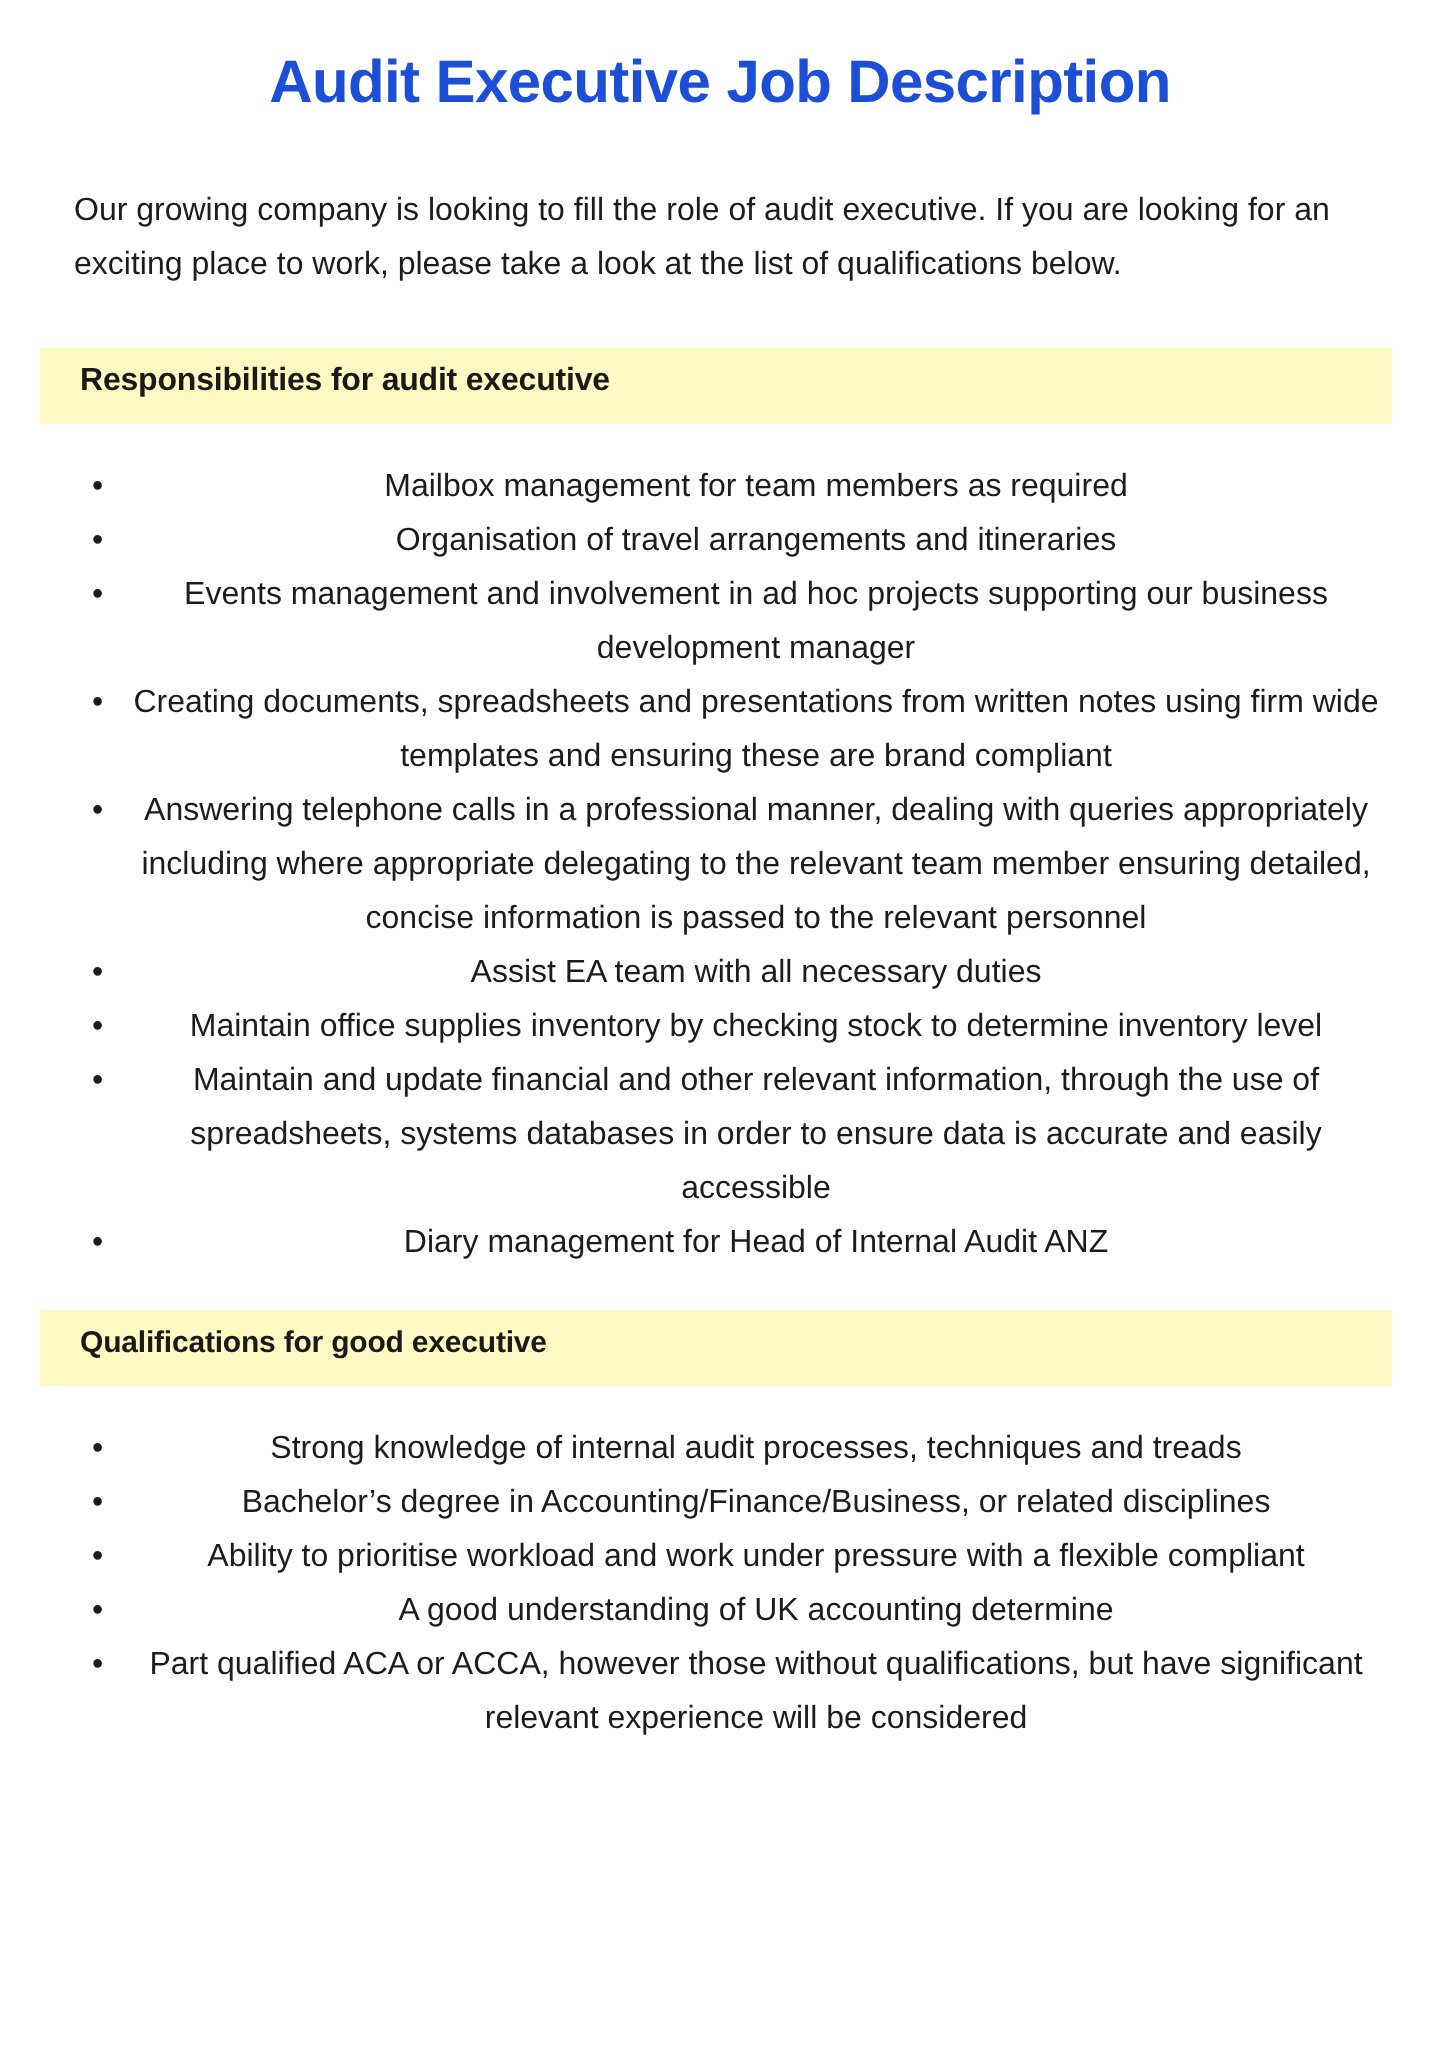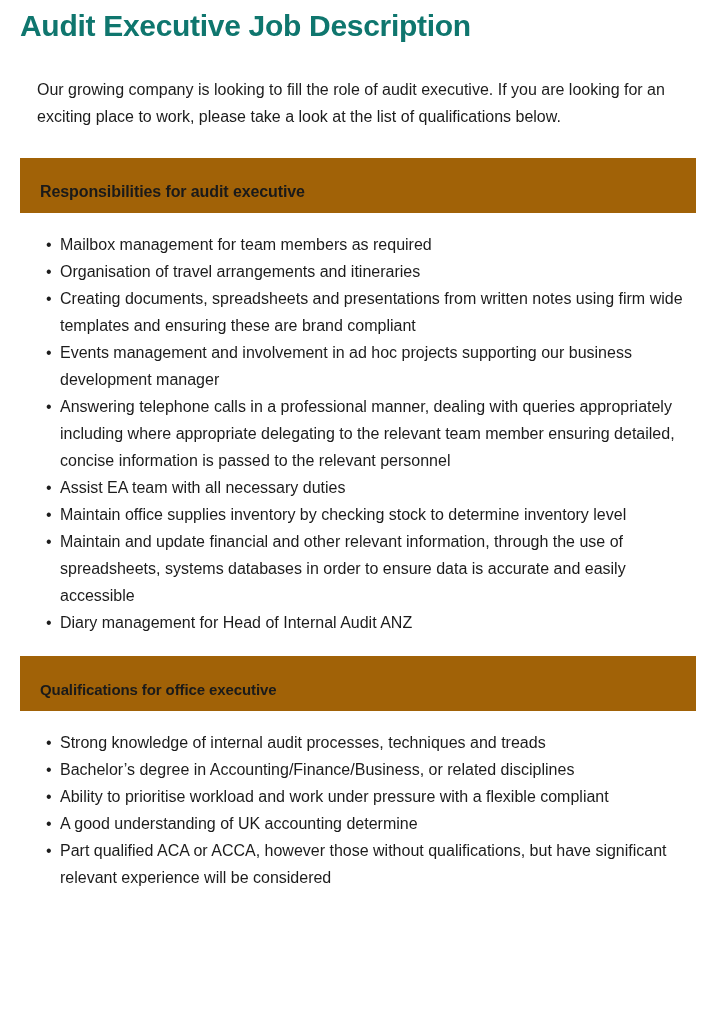--- a/index.html
+++ b/index.html
@@ -18,42 +18,43 @@
     width: 720px;
     min-height: 1030px;
     box-sizing: border-box;
     padding: 0;
     background: #ffffff;
     position: relative;
   }
   .doc-title {
     font-size: 30px;
     font-weight: bold;
+    text-align: center;
     letter-spacing: -0.3px;
-    color: #0f766e;
-    margin: 0;
+    color: #1d4ed8;
+    margin: 16px;
     padding: 6px 20px 0 20px;
     line-height: 40px;
   }
   .intro {
     font-size: 16px;
     line-height: 27px;
     color: #1c1c1c;
     margin: 16px;
     padding: 14px 24px 0 21px;
     text-align: left;
   }
   .section {
     margin: 0;
     padding: 0;
   }
   .section-header {
-    background: #a16207;
+    background: #fef9c3;
     margin: 20px 24px 0 20px;
-    padding: 24px 0 11px 20px;
+    padding: 7px 0 11px 20px;
     box-sizing: border-box;
   }
   .section-header.first {
     margin-top: 28px;
   }
   .section-header-text {
     font-size: 16px;
     font-weight: bold;
     color: #1a1a1a;
     line-height: 20px;
@@ -67,20 +68,21 @@
     margin: 0;
     padding: 18px 24px 0 46px;
   }
   ul.bullets li {
     position: relative;
     font-size: 16px;
     line-height: 27px;
     color: #1c1c1c;
     padding-left: 14px;
     margin: 0 0 0 0;
+    text-align: center;
   }
   ul.bullets li::before {
     content: "\2022";
     position: absolute;
     left: 0;
     top: 0;
     font-size: 16px;
     line-height: 27px;
     color: #1c1c1c;
   }
@@ -97,33 +99,33 @@
 
   <p class="intro">Our growing company is looking to fill the role of audit executive. If you are looking for an exciting place to work, please take a look at the list of qualifications below.</p>
 
   <div class="section">
     <div class="section-header first responsibilities">
       <span class="section-header-text">Responsibilities for audit executive</span>
     </div>
     <ul class="bullets">
       <li>Mailbox management for team members as required</li>
       <li>Organisation of travel arrangements and itineraries</li>
+      <li>Events management and involvement in ad hoc projects supporting our business development manager</li>
       <li>Creating documents, spreadsheets and presentations from written notes using firm wide templates and ensuring these are brand compliant</li>
-      <li>Events management and involvement in ad hoc projects supporting our business development manager</li>
       <li>Answering telephone calls in a professional manner, dealing with queries appropriately including where appropriate delegating to the relevant team member ensuring detailed, concise information is passed to the relevant personnel</li>
       <li>Assist EA team with all necessary duties</li>
       <li>Maintain office supplies inventory by checking stock to determine inventory level</li>
       <li>Maintain and update financial and other relevant information, through the use of spreadsheets, systems databases in order to ensure data is accurate and easily accessible</li>
       <li>Diary management for Head of Internal Audit ANZ</li>
     </ul>
   </div>
 
   <div class="section">
     <div class="section-header qualifications">
-      <span class="section-header-text">Qualifications for office executive</span>
+      <span class="section-header-text">Qualifications for good executive</span>
     </div>
     <ul class="bullets">
       <li>Strong knowledge of internal audit processes, techniques and treads</li>
       <li>Bachelor’s degree in Accounting/Finance/Business, or related disciplines</li>
       <li>Ability to prioritise workload and work under pressure with a flexible compliant</li>
       <li>A good understanding of UK accounting determine</li>
       <li>Part qualified ACA or ACCA, however those without qualifications, but have significant relevant experience will be considered</li>
     </ul>
   </div>
 

